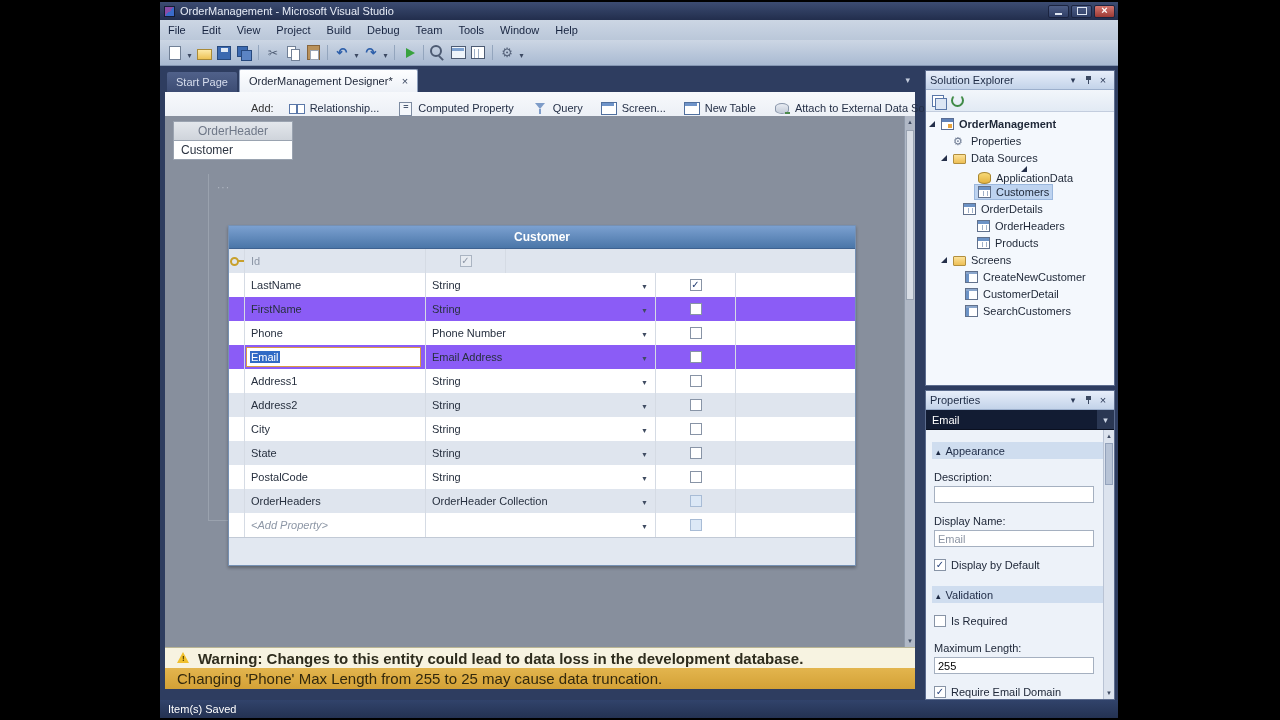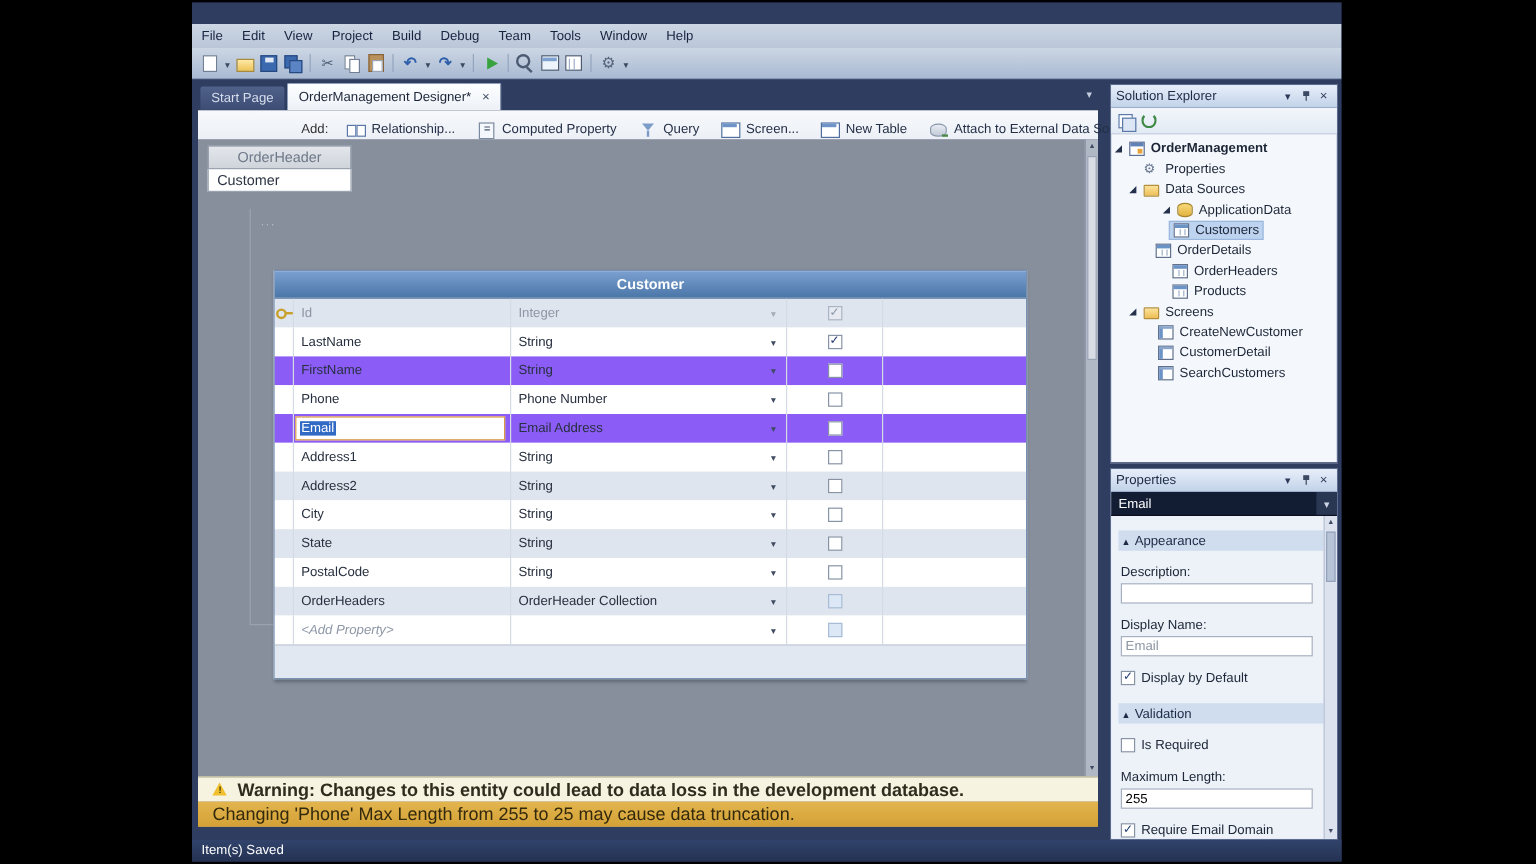--- a/index.html
+++ b/index.html
@@ -192,20 +192,29 @@
   .pscroll .sb-thumb{background:#b7c3d6;border:1px solid #93a2bb}
 
   
   .statusbar{position:absolute;left:0;top:698px;width:958px;height:18px;background:linear-gradient(#31436b,#243252);display:flex;align-items:center;padding-left:8px;color:#fff;font-size:11px}
 </style>
 </head>
 <body>
 
 <div class="window">
 
+  <div class="titlebar">
+    <span class="app-icon"></span>
+    <span class="title-text">OrderManagement - Microsoft Visual Studio</span>
+    <span class="wc-group">
+      <span class="wc wc-min"></span>
+      <span class="wc wc-max"></span>
+      <span class="wc wc-close"></span>
+    </span>
+  </div>
 
   <div class="menubar" id="menubar">
       <div class="menu-item">File</div>
       <div class="menu-item">Edit</div>
       <div class="menu-item">View</div>
       <div class="menu-item">Project</div>
       <div class="menu-item">Build</div>
       <div class="menu-item">Debug</div>
       <div class="menu-item">Team</div>
       <div class="menu-item">Tools</div>
@@ -294,24 +303,20 @@
       <div class="etable">
         <div class="etable-title">Customer</div>
         <div id="tbody">
             <div class="trow alt">
               <div class="cell gutter">
                 <span class="key-icon"></span>
               </div>
               <div class="cell c-name">
                 <span class="dim">Id</span>
               </div>
-              <div class="cell c-type">
-                <span class="dim">Integer</span>
-                <span class="dd dim"></span>
-              </div>
               <div class="cell c-req">
                 <span class="cb checked disabled"></span>
               </div>
               <div class="cell c-blank"></div>
             </div>
             <div class="trow">
               <div class="cell gutter"></div>
               <div class="cell c-name">
                 <span>LastName</span>
               </div>
@@ -515,21 +520,21 @@
             <span class="tree-label">Properties</span>
           </span>
         </div>
         <div class="tree-row" style="padding-left: 15px;">
           <span class="tree-arrow"></span>
           <span class="tree-wrap">
             <span class="ti ti-folder"></span>
             <span class="tree-label">Data Sources</span>
           </span>
         </div>
-        <div class="tree-row" style="padding-left: 43px;">
+        <div class="tree-row" style="padding-left: 11px; flex-direction: column;">
           <span class="tree-arrow"></span>
           <span class="tree-wrap">
             <span class="ti ti-db"></span>
             <span class="tree-label">ApplicationData</span>
           </span>
         </div>
         <div class="tree-row" style="padding-left: 39px;">
           <span class="tree-spacer"></span>
           <span class="tree-wrap selected">
             <span class="ti ti-table"></span>

